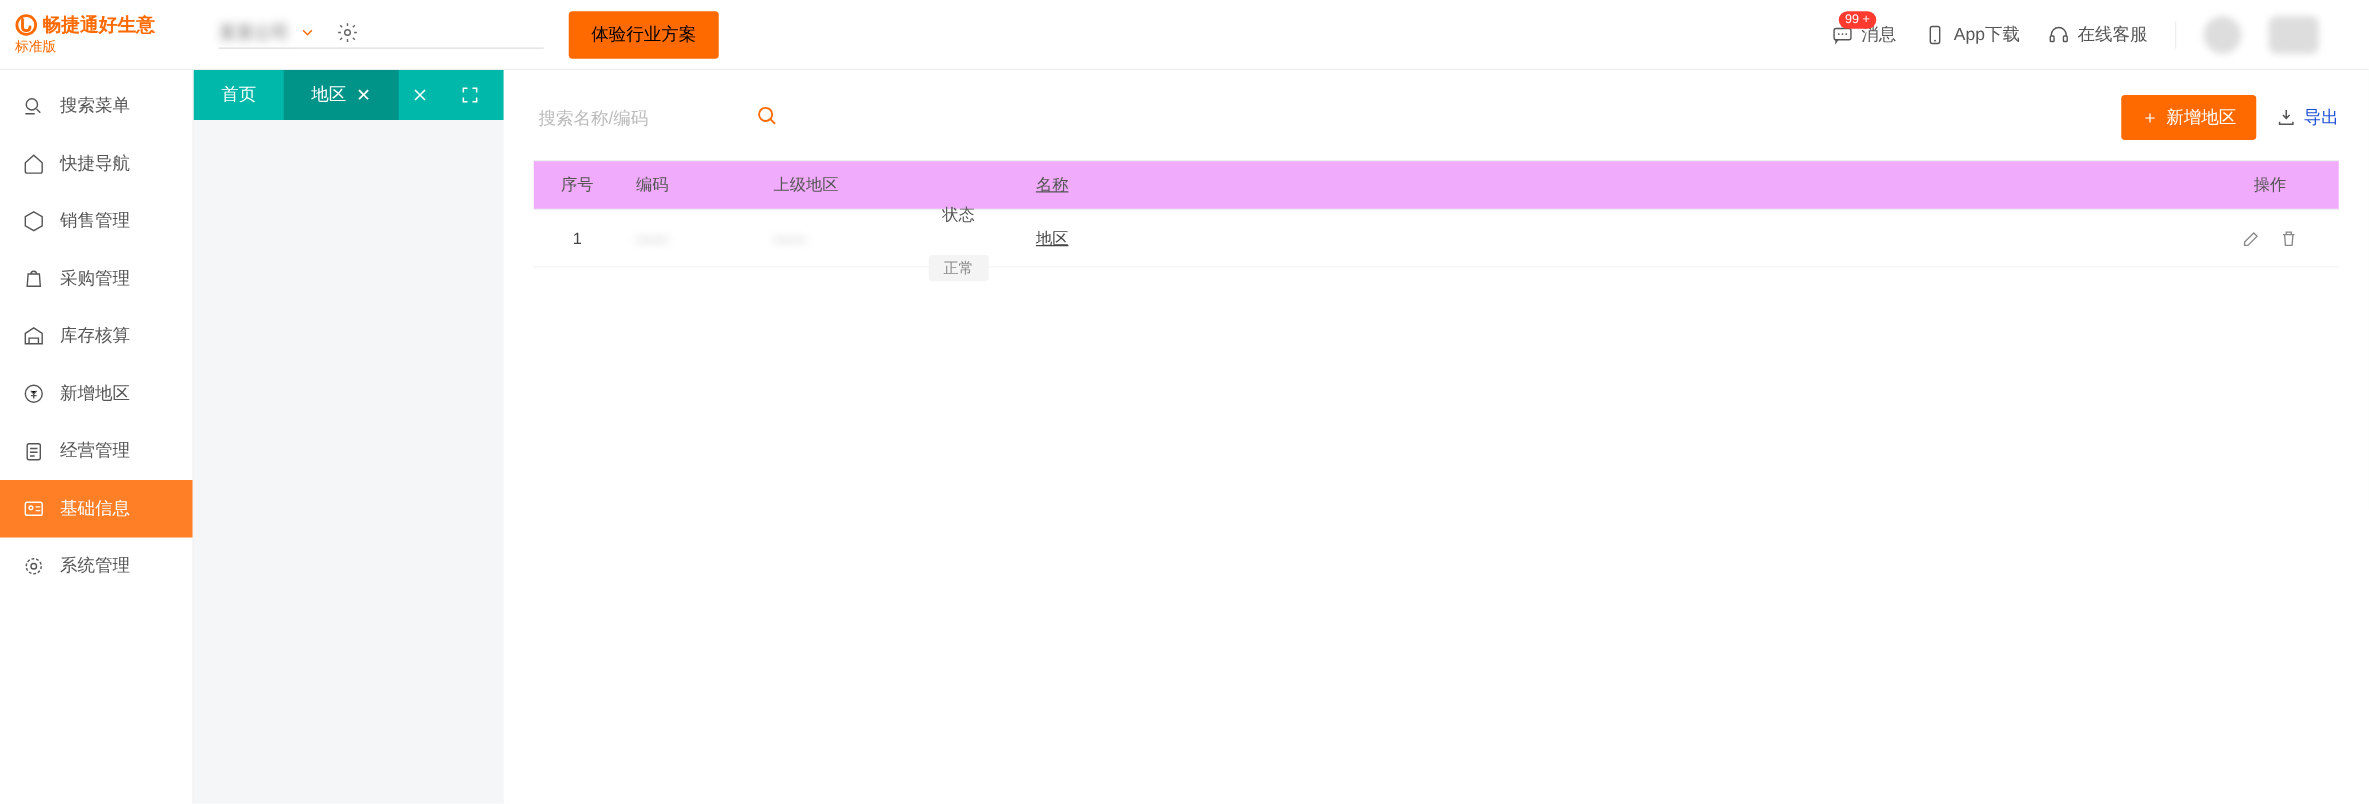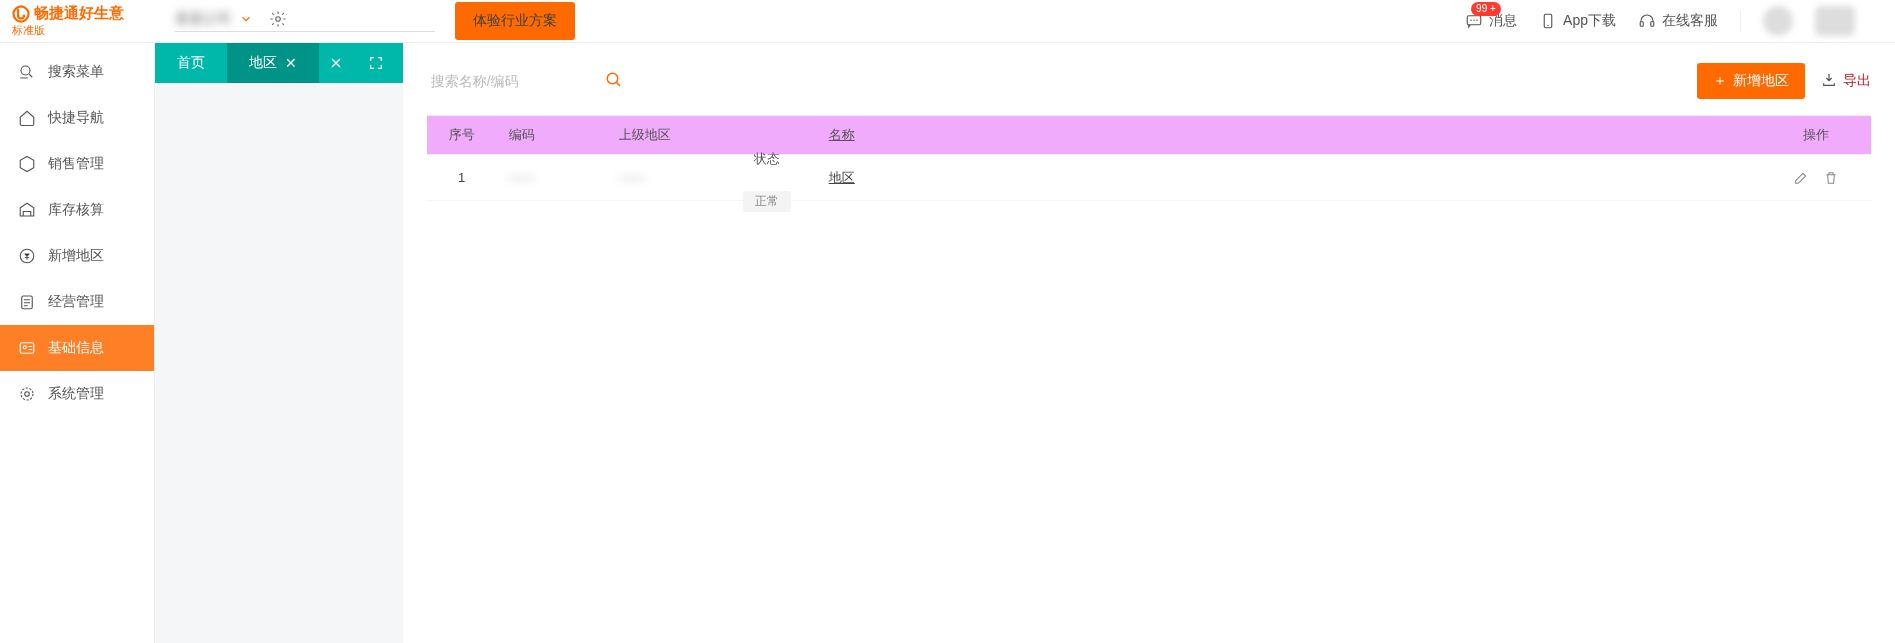--- a/index.html
+++ b/index.html
@@ -1,34 +1,34 @@
 <!DOCTYPE html>
 <html><head>
 <meta charset="utf-8">
 <style>
 * { margin: 0; padding: 0; box-sizing: border-box; font-family: "Microsoft YaHei", -apple-system, sans-serif; }
 body { background: #fff; font-size: 14px; color: #333; overflow: hidden; }
 
 .page { width: 1895px; height: 643px; display: flex; flex-direction: column; }
 
 
-.topbar { height: 43px; display: flex; align-items: center; border-bottom: 1px solid #eee; }
+.topbar { height: 56px; display: flex; align-items: center; border-bottom: 1px solid #eee; }
 .logo-block { width: 155px; display: flex; flex-direction: column; align-items: flex-start; padding-left: 12px; }
 .logo-row { display: flex; align-items: center; gap: 4px; }
 .logo-icon { width: 18px; height: 18px; }
 .logo-text { color: #ff6a00; font-weight: 700; font-size: 15px; white-space: nowrap; overflow: hidden; }
 .logo-sub { font-size: 11px; color: #ff6a00; }
 
 .org-select { margin-left: 20px; display: flex; align-items: center; gap: 8px; min-width: 250px; position: relative; padding-bottom: 4px; }
 .org-name { filter: blur(4px); color: #666; }
 .chev { color: #ff6a00; font-size: 14px; }
 .gear { color: #666; margin-left: 8px; }
 .org-underline { position: absolute; bottom: 0; left: 0; width: 260px; height: 1px; background: #ddd; }
 
-.promo-btn { margin-left: 30px; background: #ff6a00; color: #404040; border: none; padding: 10px 18px; border-radius: 3px; font-size: 14px; cursor: pointer; }
+.promo-btn { margin-left: 30px; background: #ff6a00; color: #000000; border: none; padding: 10px 18px; border-radius: 3px; font-size: 14px; cursor: pointer; }
 
 .top-right { margin-left: auto; display: flex; align-items: center; gap: 22px; padding-right: 40px; height: 100%; }
 .tr-item { display: flex; align-items: center; gap: 6px; color: #555; cursor: pointer; position: relative; }
 .tr-icon { width: 18px; height: 18px; display: inline-flex; align-items: center; justify-content: center; }
 .badge { position: absolute; top: -10px; left: 6px; background: #ff3b30; color: #fff; font-size: 10px; padding: 1px 5px; border-radius: 8px; line-height: 12px; }
 .divider-v { width: 1px; height: 22px; background: #eee; }
 .avatar { width: 30px; height: 30px; border-radius: 50%; background: #ddd; filter: blur(3px); }
 .avatar-big { width: 40px; height: 30px; border-radius: 6px; background: #ddd; filter: blur(3px); }
 
 
@@ -53,21 +53,21 @@
 .content { flex: 1; background: #fff; margin: 0; padding: 20px 24px; display: flex; flex-direction: column; }
 
 .toolbar { display: flex; align-items: center; margin-bottom: 16px; }
 .search-wrap { position: relative; }
 .search-input { border: none; border-bottom: 1px solid transparent; padding: 6px 30px 6px 4px; font-size: 14px; width: 200px; outline: none; color: #333; }
 .search-input::placeholder { color: #bbb; }
 .search-icon { position: absolute; right: 4px; top: 4px; color: #ff6a00; }
 
 .toolbar-right { margin-left: auto; display: flex; align-items: center; gap: 16px; }
 .btn-primary { background: #ff6a00; color: #fff; border: none; padding: 9px 16px; border-radius: 3px; cursor: pointer; font-size: 14px; display: flex; align-items: center; gap: 6px; }
-.btn-secondary { background: #fff; color: #b91c1c; border: none; cursor: pointer; font-size: 14px; display: flex; align-items: flex-start; gap: 6px; }
+.btn-secondary { background: #fff; color: #1d4ed8; border: none; cursor: pointer; font-size: 14px; display: flex; align-items: center; gap: 6px; }
 
 
 .table { width: 100%; }
 .thead { display: flex; background: #f0abfc; height: 40px; align-items: center; color: #555; font-size: 13px; border-top: 1px solid #eee; border-bottom: 1px solid #eee; }
 .th, .td { padding: 0 12px; }
 .col-seq { width: 70px; text-align: center; }
 .col-code { width: 110px; }
 .col-parent { width: 110px; }
 .col-status { width: 100px; text-align: center; margin-top: 48px; }
 .col-name { flex: 1; text-decoration: underline; }
@@ -177,20 +177,28 @@
           </span>
         <span>快捷导航</span>
       </div>
       <div class="side-item">
         <span class="side-icon">
             <svg viewBox="0 0 24 24" width="18" height="18">
               <path d="M12 2l9 5v10l-9 5-9-5V7z" fill="none" stroke="currentColor" stroke-width="1.5"></path>
             </svg>
           </span>
         <span>销售管理</span>
+      </div>
+      <div class="side-item">
+        <span class="side-icon">
+            <svg viewBox="0 0 24 24" width="18" height="18">
+              <path d="M6 7h12l1 13H5zM9 7a3 3 0 016 0" fill="none" stroke="currentColor" stroke-width="1.5"></path>
+            </svg>
+          </span>
+        <span>采购管理</span>
       </div>
       <div class="side-item">
         <span class="side-icon">
             <svg viewBox="0 0 24 24" width="18" height="18">
               <path d="M3 9l9-6 9 6v11H3zM7 20v-6h10v6" fill="none" stroke="currentColor" stroke-width="1.5"></path>
             </svg>
           </span>
         <span>库存核算</span>
       </div>
       <div class="side-item">

